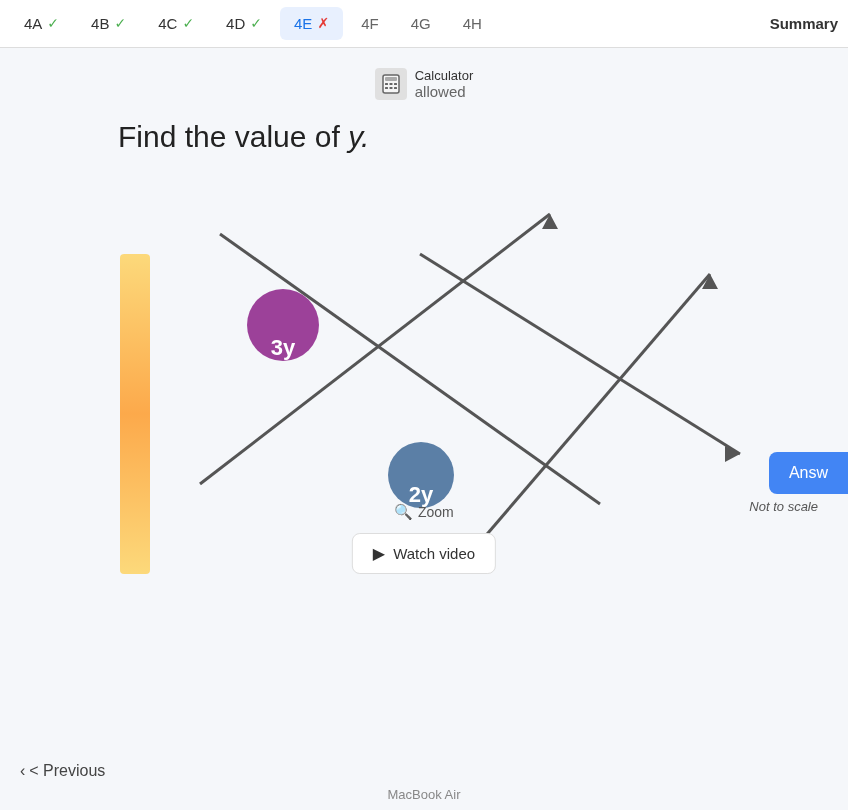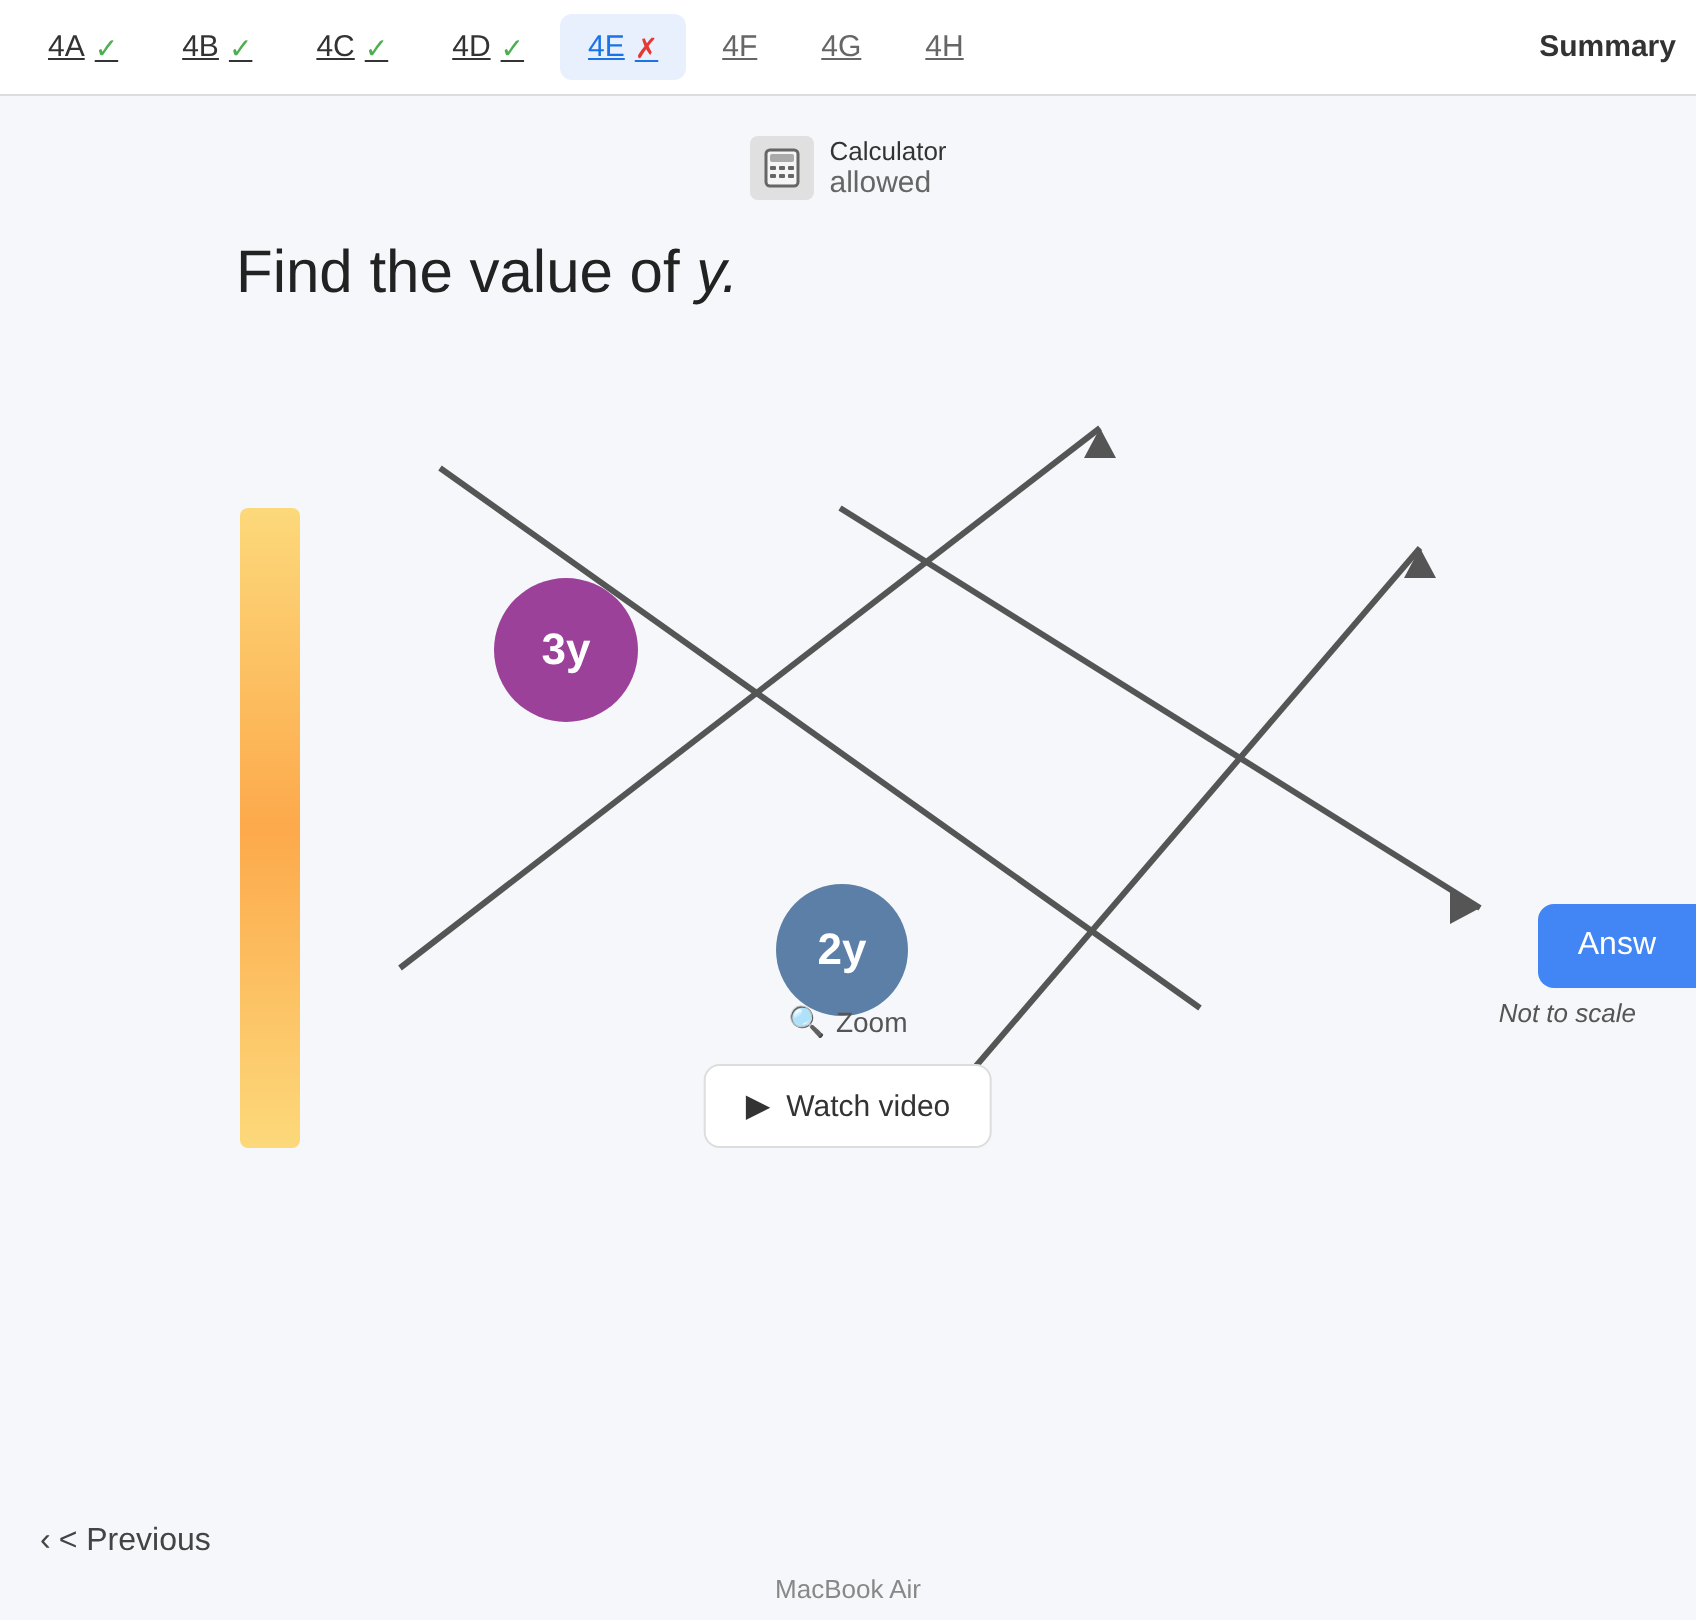--- a/index.html
+++ b/index.html
@@ -17,29 +17,28 @@
       display: flex;
       align-items: center;
       background: #fff;
       border-bottom: 1px solid #ddd;
       padding: 0 10px;
       height: 48px;
       gap: 4px;
     }
     .tab {
       display: flex;
-      align-items: flex-end;
+      align-items: flex-start;
       gap: 5px;
       padding: 8px 14px;
       border-radius: 6px;
       font-size: 15px;
       font-weight: 500;
       cursor: pointer;
       color: #333;
-      text-decoration: underline;
     }
     .tab.completed {
       color: #333;
     }
     .tab.completed .check {
       color: #4caf50;
       font-size: 14px;
     }
     .tab.active {
       background: #e8f0fe;
@@ -129,21 +128,21 @@
       left: 120px;
       width: 650px;
       height: 420px;
     }
 
     
     .angle-label {
       position: absolute;
       border-radius: 50%;
       display: flex;
-      align-items: center;
+      align-items: flex-end;
       justify-content: center;
       font-size: 22px;
       font-weight: 700;
       color: #fff;
       cursor: default;
     }
     .angle-3y {
       width: 72px;
       height: 72px;
       background: #9c4199;

